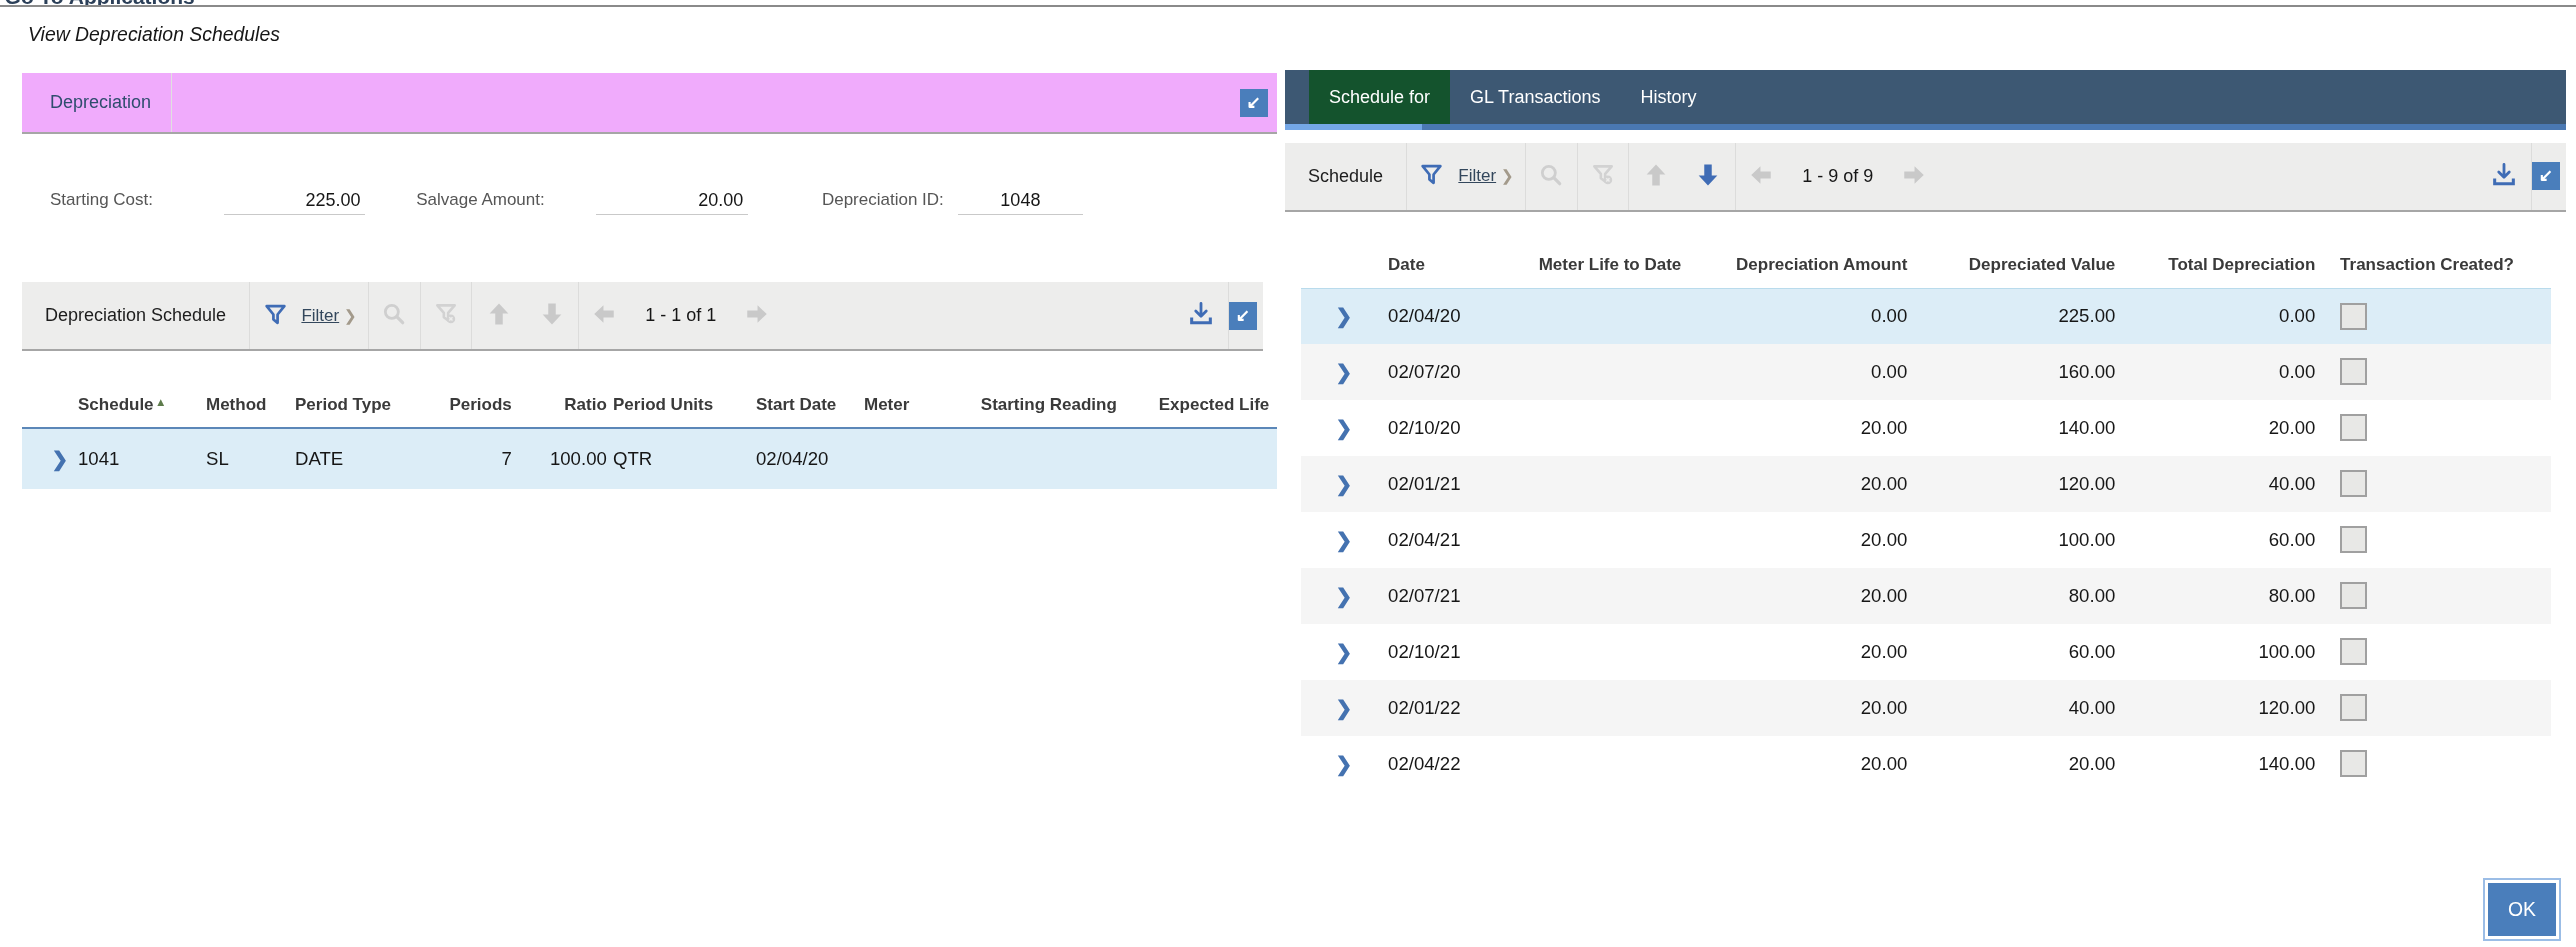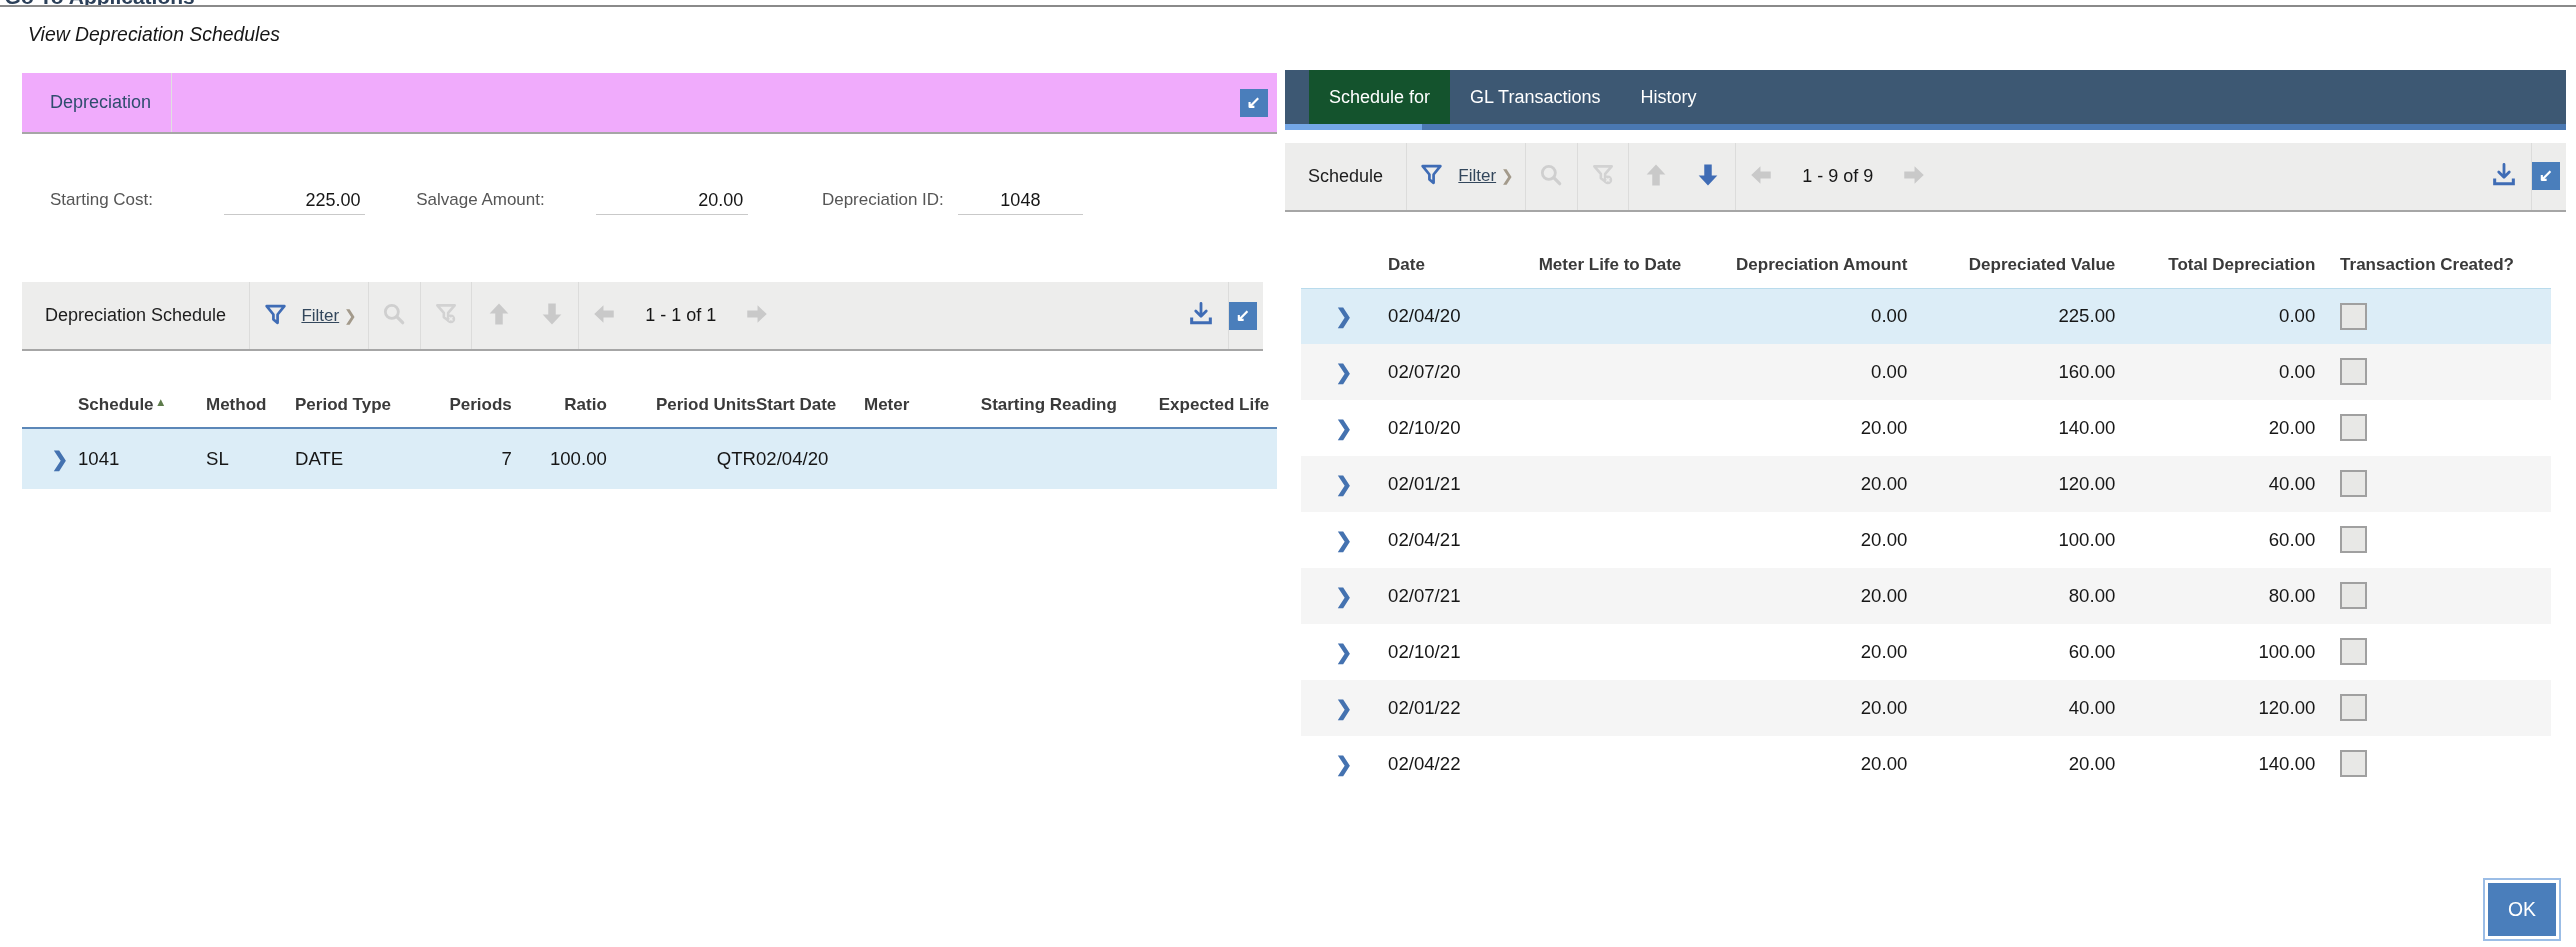--- a/index.html
+++ b/index.html
@@ -73,21 +73,21 @@
   .hdr-cell{font-size:17px;font-weight:bold;color:#3a3a3a;white-space:nowrap;box-sizing:border-box;}
   .trow{display:flex;align-items:center;box-sizing:border-box;}
   .tcell{font-size:18.6px;color:#161616;white-space:nowrap;box-sizing:border-box;}
   .num{text-align:right;padding-right:6.2px;}
   .row-chev{font-size:20px;color:#4472b0;font-weight:bold;background:none;border:none;cursor:pointer;padding:0;}
   .sort-asc{font-size:11.6px;color:#5d7b4b;vertical-align:top;margin-left:1.5px;}
 
   
   .lc0{width:56px;padding-left:29.4px;}
   .lc1{width:128px;} .lc2{width:89px;} .lc3{width:128px;}
-  .lc4{width:95px;} .lc5{width:95px;} .lc6{width:143px;text-align:right;}
+  .lc4{width:95px;} .lc5{width:95px;} .lc6{width:143px;}
   .lc7{width:108px;} .lc8{width:77px;} .lc9{width:182px;} .lc10{flex:1;padding-right:7.7px;}
   .left-row{height:62px;background:#dcedf7;border-top:2.3px solid #5b87b8;}
 
   
   .rc0{width:62px;padding-left:35px;}
   .rc1{width:170px;padding-left:25.6px;}
   .rc2{width:155px;} .rc3{width:226px;} .rc4{width:208px;} .rc5{width:200px;}
   .rc6{flex:1;padding-left:18.6px;display:flex;align-items:center;}
   .right-tbl-body{margin:0 15.5px;}
   .rrow{height:56px;}

